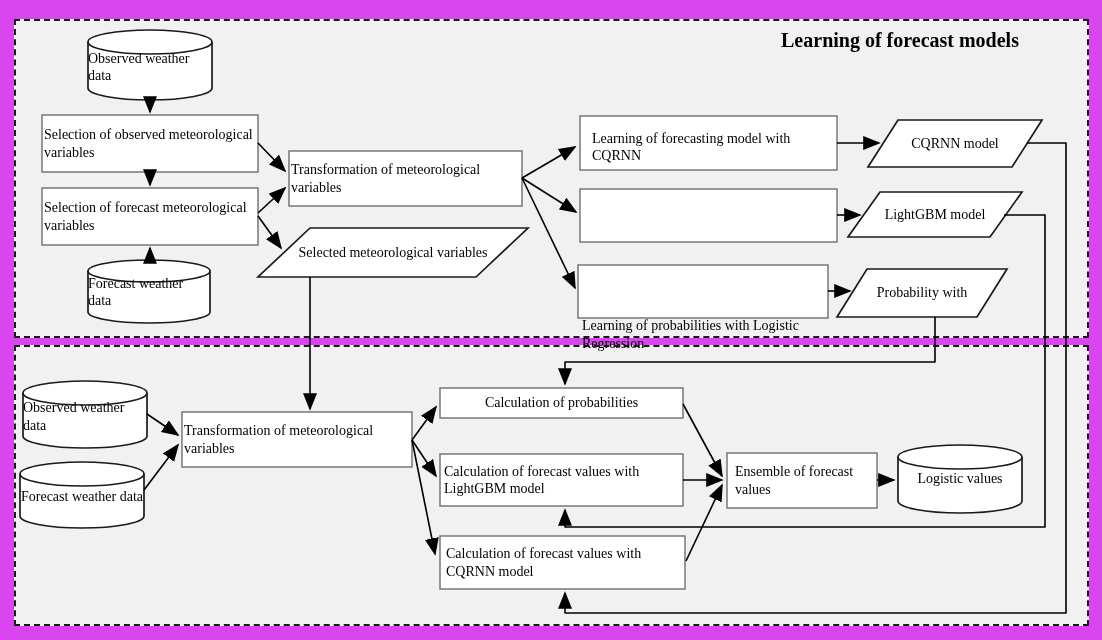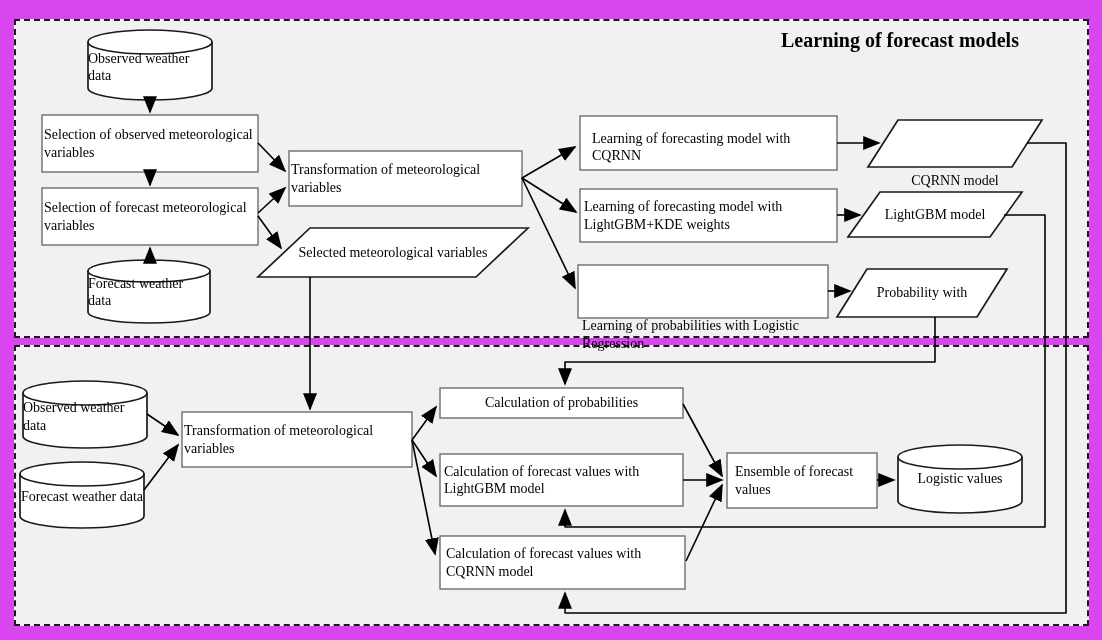--- a/index.html
+++ b/index.html
@@ -107,23 +107,22 @@
 
   <div class="section-title" style="left:700px;top:29px;width:400px;text-align:center;">Learning of forecast models</div>
 
   <div class="lbl" style="left:88px;top:38px;width:124px;height:58px;">Observed weather data</div>
   <div class="lbl" style="left:44px;top:188px;width:212px;height:57px;">Selection of forecast meteorological variables</div>
   <div class="lbl" style="left:44px;top:115px;width:212px;height:57px;">Selection of observed meteorological variables</div>
   <div class="lbl" style="left:88px;top:266px;width:122px;height:52px;">Forecast weather data</div>
   <div class="lbl" style="left:291px;top:151px;width:229px;height:55px;">Transformation of meteorological variables</div>
   <div class="lbl" style="left:288px;top:228px;width:210px;height:49px;">Selected meteorological variables</div>
   <div class="lbl" style="left:592px;top:120px;width:233px;height:54px;">Learning of forecasting model with CQRNN</div>
-  <div class="lbl" style="left:584px;top:189px;width:249px;height:53px;">Learning of forecasting model with LightGBM+KDE weights</div>
   <div class="lbl" style="left:582px;top:265px;width:242px;height:53px;margin-top:43px;">Learning of probabilities with Logistic Regression</div>
-  <div class="lbl" style="left:883px;top:120px;width:144px;height:47px;margin-top:37px;">CQRNN model</div>
+  <div class="lbl" style="left:883px;top:120px;width:144px;height:47px;">CQRNN model</div>
   <div class="lbl" style="left:858px;top:192px;width:154px;height:45px;">LightGBM model</div>
   <div class="lbl" style="left:842px;top:269px;width:160px;height:48px;">Probability with</div>
   <div class="lbl" style="left:23px;top:389px;width:124px;height:55px;">Observed weather data</div>
   <div class="lbl" style="left:20px;top:470px;width:124px;height:54px;">Forecast weather data</div>
   <div class="lbl" style="left:184px;top:412px;width:226px;height:55px;">Transformation of meteorological variables</div>
   <div class="lbl" style="left:444px;top:454px;width:235px;height:52px;">Calculation of forecast values with LightGBM model</div>
   <div class="lbl" style="left:442px;top:388px;width:239px;height:30px;">Calculation of probabilities</div>
   <div class="lbl" style="left:446px;top:536px;width:233px;height:53px;">Calculation of forecast values with CQRNN model</div>
   <div class="lbl" style="left:735px;top:453px;width:134px;height:55px;">Ensemble of forecast values</div>
   <div class="lbl" style="left:898px;top:453px;width:124px;height:52px;">Logistic values</div>

